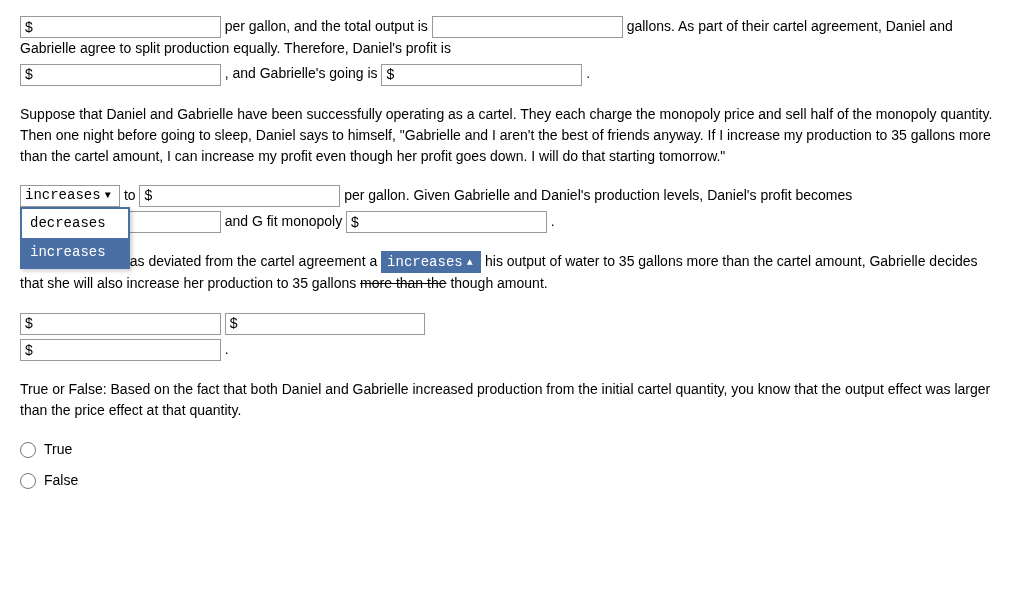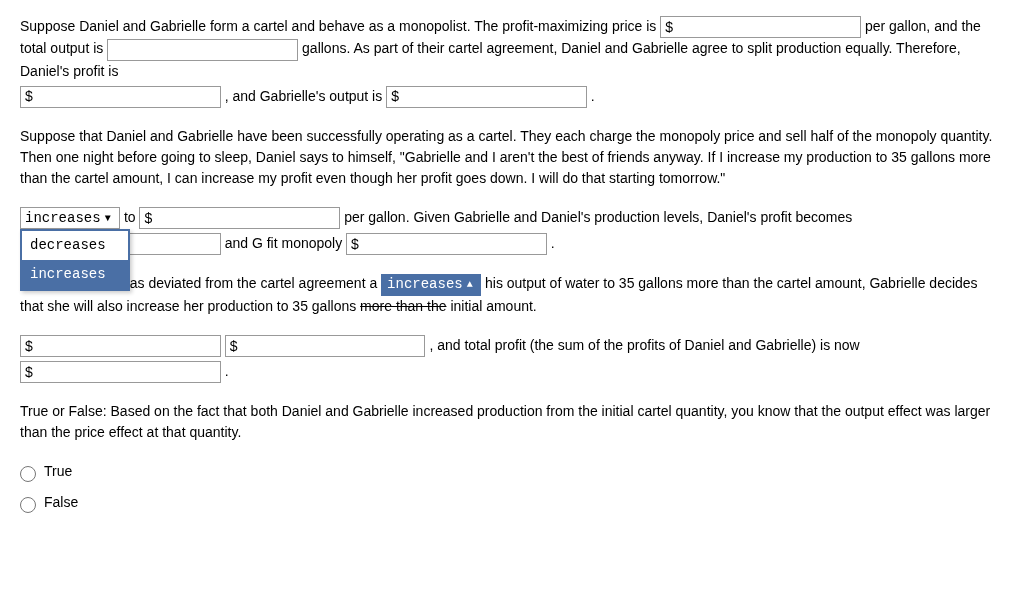--- a/index.html
+++ b/index.html
@@ -89,21 +89,21 @@
       background: #4a6fa5;
       color: #fff;
     }
 
     
     .radio-group {
       margin-top: 8px;
     }
     .radio-item {
       display: flex;
-      align-items: flex-end;
+      align-items: center;
       margin-bottom: 10px;
     }
     .radio-item input[type="radio"] {
       width: 16px;
       height: 16px;
       margin-right: 8px;
       accent-color: #000;
     }
     .strikethrough {
       text-decoration: line-through;
@@ -111,35 +111,34 @@
     }
     .text-line {
       margin-bottom: 4px;
     }
   </style>
 </head>
 <body>
 
 <div class="paragraph">
   <div class="text-line">
-    <span>Suppose Daniel and Gabrielle form a cartel and behave as a monopolist. The profit-maximizing price is</span>
     <span class="inline-input">
       <span class="dollar">$</span>
       <input type="text" style="">
     </span>
     <span>per gallon, and the total output is</span>
     <span class="plain-input"><input type="text" style="border: none; outline: none; width: 100%; font-size: 14px; background: transparent;"></span>
     <span>gallons. As part of their cartel agreement, Daniel and Gabrielle agree to split production equally. Therefore, Daniel's profit is</span>
   </div>
   <div class="text-line">
     <span class="inline-input">
       <span class="dollar">$</span>
       <input type="text" style="">
     </span>
-    <span>, and Gabrielle's output is</span>
+    <span>, and Gabrielle's going is</span>
     <span class="inline-input">
       <span class="dollar">$</span>
       <input type="text" style="">
     </span>
     <span>.</span>
   </div>
 </div>
 
 <div class="paragraph">
   <span>Suppose that Daniel and Gabrielle have been successfully operating as a cartel. They each charge the monopoly price and sell half of the monopoly quantity. Then one night before going to sleep, Daniel says to himself, "Gabrielle and I aren't the best of friends anyway. If I increase my production to 35 gallons more than the cartel amount, I can increase my profit even though her profit goes down. I will do that starting tomorrow."</span>
@@ -185,35 +184,34 @@
     <span>Because Daniel has deviated from the cartel agreement a</span>
     
     <span class="dropdown-container">
       <span class="dropdown-select" style="border:2px solid #4a6fa5; background:#4a6fa5; color:#fff;">
         <span>increases</span>
         <span class="arrow">▲</span>
       </span>
     </span>
     <span>his output of water to 35 gallons more than the cartel amount, Gabrielle decides that she will also increase her production to 35 gallons</span>
     <span class="strikethrough">more than the</span>
-    <span>initial amount.</span>
-  </div>
-</div>
-
-<div class="paragraph">
-  <div class="text-line">
-    <span class="inline-input">
-      <span class="dollar">$</span>
-      <input type="text" style="">
-    </span>
-    <span class="inline-input">
-      <span class="dollar">$</span>
-      <input type="text" style="">
-    </span>
-    <span>, and total profit (the sum of the profits of Daniel and Gabrielle) is now</span>
+    <span>though amount.</span>
+  </div>
+</div>
+
+<div class="paragraph">
+  <div class="text-line">
+    <span class="inline-input">
+      <span class="dollar">$</span>
+      <input type="text" style="">
+    </span>
+    <span class="inline-input">
+      <span class="dollar">$</span>
+      <input type="text" style="">
+    </span>
   </div>
   <div class="text-line">
     <span class="inline-input">
       <span class="dollar">$</span>
       <input type="text" style="">
     </span>
     <span>.</span>
   </div>
 </div>
 

